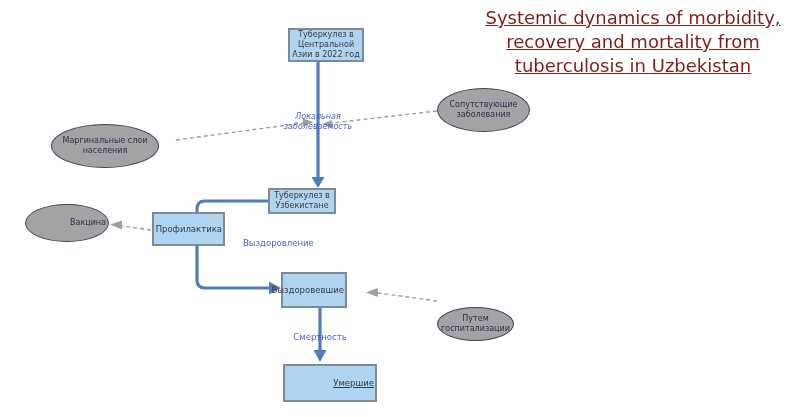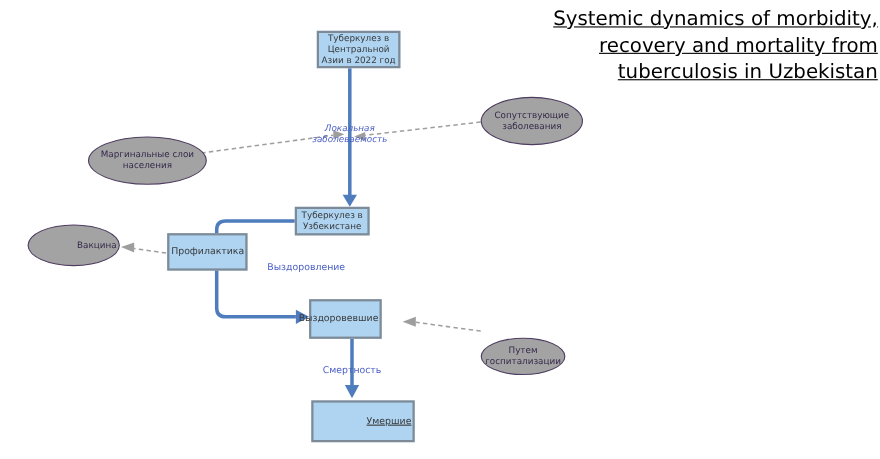--- a/index.html
+++ b/index.html
@@ -22,30 +22,30 @@
   }
   .flow-label{
     position:absolute;z-index:3;color:#4a5fc4;font-size:8px;line-height:10px;
     text-align:center;white-space:pre-line;
   }
   #stock-central-asia{left:288px;top:28px;width:76px;height:34px;}
   #stock-uzbekistan{left:268px;top:188px;width:68px;height:26px;}
   #stock-prevention{left:152px;top:212px;width:73px;height:34px;font-size:8.5px;}
   #stock-recovered{left:281px;top:272px;width:66px;height:36px;font-size:8.5px;}
   #stock-deceased{left:283px;top:364px;width:94px;height:38px;font-size:8.5px;text-decoration:underline;}
-  #factor-marginal{left:80px;top:124px;width:108px;height:44px;}
+  #factor-marginal{left:51px;top:124px;width:108px;height:44px;}
   #factor-comorbid{left:437px;top:88px;width:93px;height:44px;}
   #factor-vaccine{left:25px;top:204px;width:84px;height:38px;}
   #factor-hospital{left:437px;top:307px;width:77px;height:34px;}
   #label-local-incidence{left:263px;top:112px;width:110px;font-style:italic;}
   #label-recovery{left:243px;top:238px;width:110px;text-align:left;font-size:8.5px;}
   #label-mortality{left:283px;top:332px;width:74px;font-size:8.5px;}
   #diagram-title{
     position:absolute;left:468px;top:6px;width:330px;z-index:3;
-    color:#000000;font-size:18px;line-height:24px;text-align:right;
+    color:#7f1d1d;font-size:18px;line-height:24px;text-align:center;
   }
   #diagram-title .t-line{text-decoration:underline;}
 </style>
 </head>
 <body>
 
 <div id="canvas">
 
   <svg id="connector-layer" viewBox="0 0 800 417" xmlns="http://www.w3.org/2000/svg">
 

